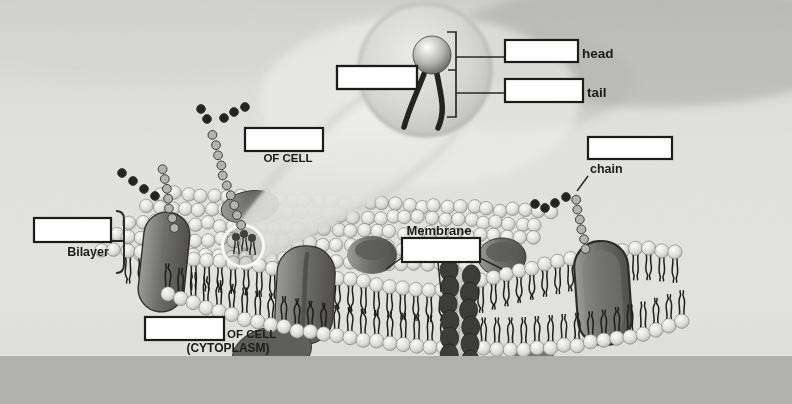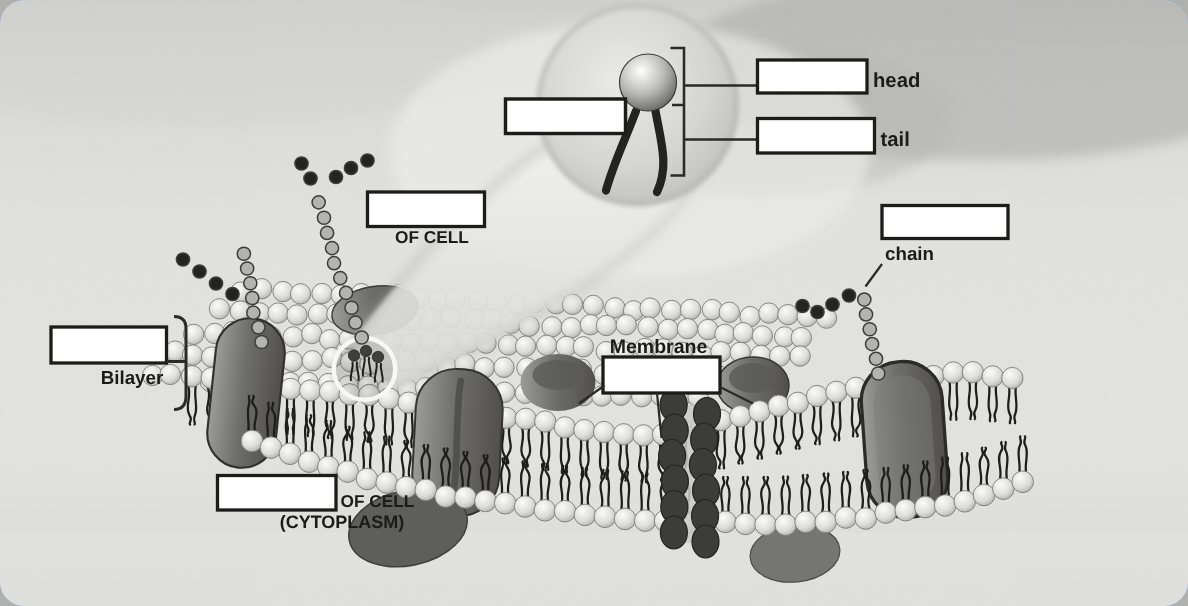--- a/index.html
+++ b/index.html
@@ -1,16 +1,16 @@
 <!DOCTYPE html>
 <html><head>
 <meta charset="utf-8">
 <style>
   html,body{margin:0;padding:0;background:#b0b0ae;}
-  .canvas{position:relative;width:792px;height:404px;overflow:hidden;background:#3b82f6;border-radius:16px;}
+  .canvas{position:relative;width:792px;height:356px;overflow:hidden;background:#3b82f6;}
   svg{display:block;}
   text{font-family:"Liberation Sans","DejaVu Sans",sans-serif;font-weight:700;fill:#1b1b19;}
   .blank-text{font-weight:400;fill:#222;}
 </style>
 </head>
 <body>
 
 <div class="canvas">
 <svg width="792" height="404" viewBox="0 0 792 404">
   <defs>

